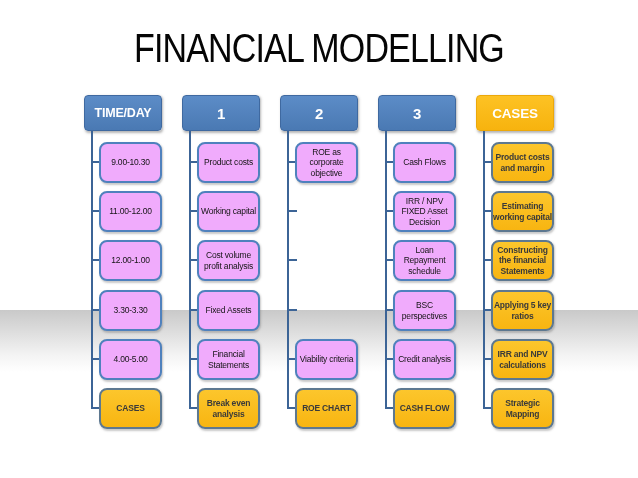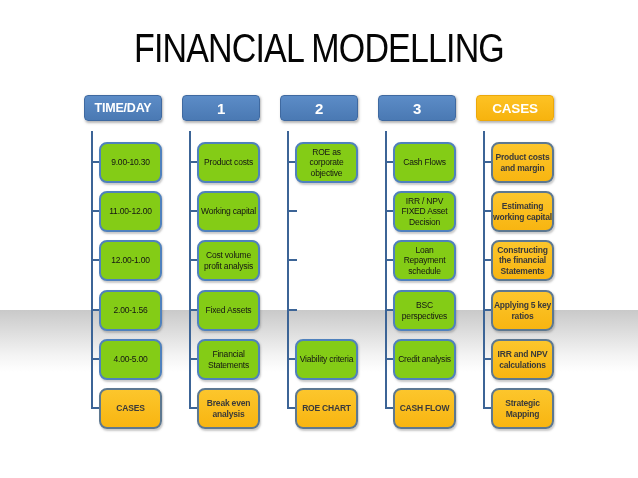--- a/index.html
+++ b/index.html
@@ -18,21 +18,21 @@
     position:absolute;left:0;top:26px;width:638px;
     text-align:center;color:#050505;
     font-size:40px;line-height:1.1;letter-spacing:-1px;
     transform:scaleX(0.85);transform-origin:50% 50%;
     z-index:1;white-space:pre;
   }
   .col{position:absolute;top:95px;width:78px;height:340px;z-index:2;}
   .c0{left:84px}.c1{left:182px}.c2{left:280px}.c3{left:378px}.c4{left:476px}
 
   .hdr{
-    position:absolute;left:0;top:0;width:78px;height:26px;
+    position:absolute;left:0;top:0;width:78px;height:36px;
     border-radius:4px;box-sizing:border-box;
     display:flex;align-items:center;justify-content:center;
     color:#ffffff;font-weight:bold;font-size:12.5px;letter-spacing:-0.2px;
     box-shadow:1px 1.5px 2.5px rgba(90,90,90,.45);
     white-space:pre;
   }
   .hdr.blue{
     background:linear-gradient(180deg,#5c8cc7 0%,#4a79b3 100%);
     border:1px solid #3f69a0;
   }
@@ -48,21 +48,21 @@
 
   .item{
     position:absolute;left:15px;width:63px;height:41px;
     box-sizing:border-box;border-radius:8px;
     display:flex;align-items:center;justify-content:center;text-align:center;
     font-size:8.5px;line-height:10.5px;letter-spacing:-0.2px;
     box-shadow:1px 1.5px 2px rgba(100,100,100,.35);
     z-index:2;
   }
   .r0{top:47px}.r1{top:96px}.r2{top:145px}.r3{top:195px}.r4{top:244px}.r5{top:293px}
-  .item.white{background:#84cc16;border:2px solid #4f81bd;color:#141414;}
+  .item.white{background:#f0abfc;border:2px solid #4f81bd;color:#141414;}
   .item.gold{
     background:linear-gradient(180deg,#fcc62c 0%,#f8b511 100%);
     border:2px solid #5d7890;color:#3a3a3a;font-weight:bold;
   }
   .item span{white-space:pre;display:block;}
 </style>
 </head>
 <body>
 
 <div class="band"></div>
@@ -81,21 +81,21 @@
   <div class="item white r0">
       <span>9.00-10.30</span>
     </div>
   <div class="item white r1">
       <span>11.00-12.00</span>
     </div>
   <div class="item white r2">
       <span>12.00-1.00</span>
     </div>
   <div class="item white r3">
-      <span>2.00-1.56</span>
+      <span>3.30-3.30</span>
     </div>
   <div class="item white r4">
       <span>4.00-5.00</span>
     </div>
   <div class="item gold r5">
       <span>CASES</span>
     </div>
 </div>
 
 <div class="col c1">

